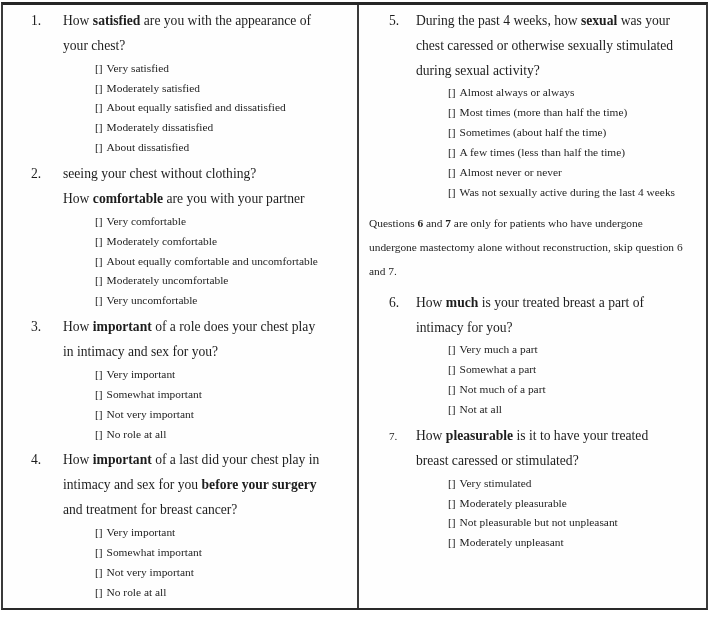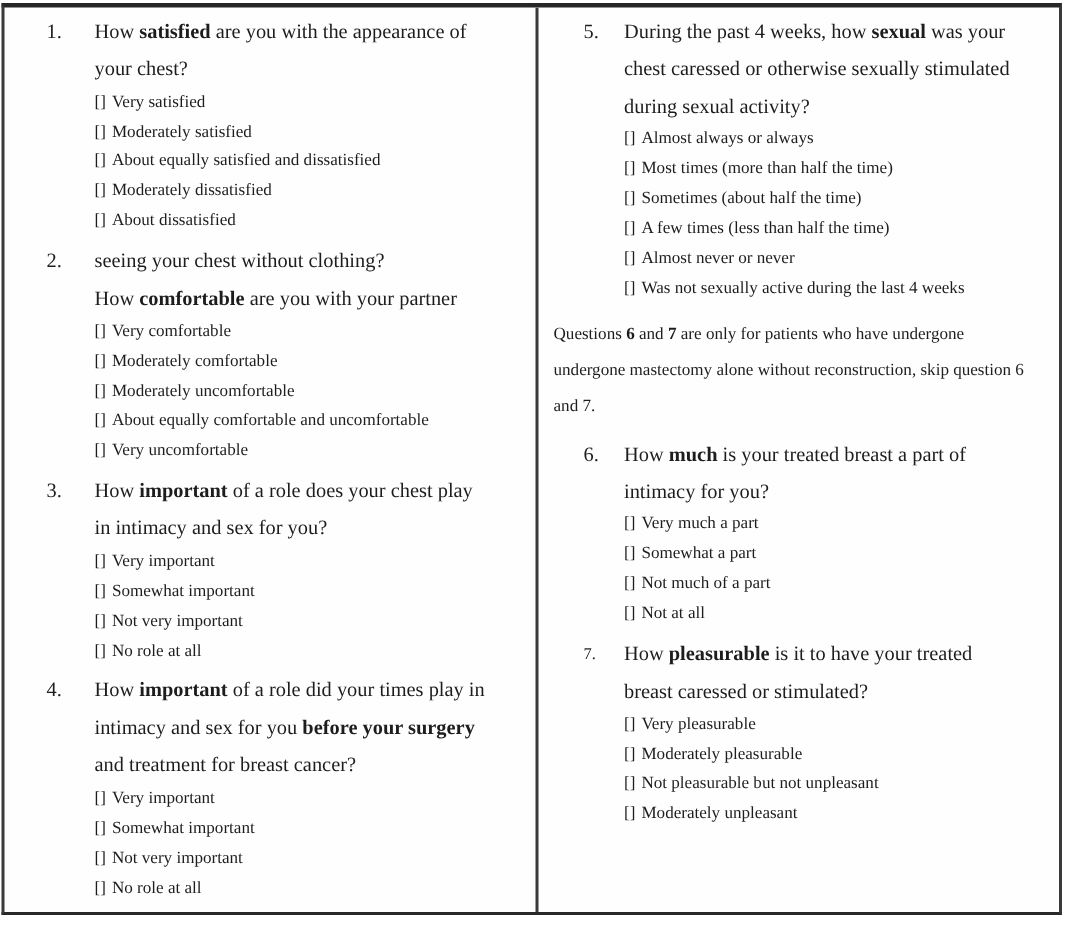--- a/index.html
+++ b/index.html
@@ -58,20 +58,21 @@
     line-height: 24.8px;
     white-space: nowrap;
   }
   .options { margin-left: 32px; }
   .col-right .options { margin-left: 27px; }
   .option {
     font-size: 11.4px;
     line-height: 19.9px;
     white-space: nowrap;
     cursor: default;
+    margin-left: 32px;
   }
   .cb { margin-right: 4px; }
   b { font-weight: bold; }
   .note { margin: 8px 0 8px -20px; }
   .note-line {
     font-size: 11.4px;
     line-height: 24px;
     white-space: nowrap;
   }
 </style>
@@ -100,22 +101,22 @@
         <div class="q-row">
           <span class="q-num">2.</span>
           <div class="q-lines">
             <div class="q-line"><span>seeing your chest without clothing?</span></div>
             <div class="q-line"><span>How </span><b>comfortable</b><span> are you with your partner</span></div>
           </div>
         </div>
         <div class="options">
           <div class="option"><span class="cb">[]</span><span class="opt-label">Very comfortable</span></div>
           <div class="option"><span class="cb">[]</span><span class="opt-label">Moderately comfortable</span></div>
+          <div class="option"><span class="cb">[]</span><span class="opt-label">About equally comfortable and uncomfortable</span></div>
           <div class="option"><span class="cb">[]</span><span class="opt-label">Moderately uncomfortable</span></div>
-          <div class="option"><span class="cb">[]</span><span class="opt-label">About equally comfortable and uncomfortable</span></div>
           <div class="option"><span class="cb">[]</span><span class="opt-label">Very uncomfortable</span></div>
         </div>
       </div>
       <div class="question">
         <div class="q-row">
           <span class="q-num">3.</span>
           <div class="q-lines">
             <div class="q-line"><span>How </span><b>important</b><span> of a role does your chest play</span></div>
             <div class="q-line"><span>in intimacy and sex for you?</span></div>
           </div>
@@ -124,21 +125,21 @@
           <div class="option"><span class="cb">[]</span><span class="opt-label">Very important</span></div>
           <div class="option"><span class="cb">[]</span><span class="opt-label">Somewhat important</span></div>
           <div class="option"><span class="cb">[]</span><span class="opt-label">Not very important</span></div>
           <div class="option"><span class="cb">[]</span><span class="opt-label">No role at all</span></div>
         </div>
       </div>
       <div class="question">
         <div class="q-row">
           <span class="q-num">4.</span>
           <div class="q-lines">
-            <div class="q-line"><span>How </span><b>important</b><span> of a role did your times play in</span></div>
+            <div class="q-line"><span>How </span><b>important</b><span> of a last did your chest play in</span></div>
             <div class="q-line"><span>intimacy and sex for you </span><b>before your surgery</b></div>
             <div class="q-line"><span>and treatment for breast cancer?</span></div>
           </div>
         </div>
         <div class="options">
           <div class="option"><span class="cb">[]</span><span class="opt-label">Very important</span></div>
           <div class="option"><span class="cb">[]</span><span class="opt-label">Somewhat important</span></div>
           <div class="option"><span class="cb">[]</span><span class="opt-label">Not very important</span></div>
           <div class="option"><span class="cb">[]</span><span class="opt-label">No role at all</span></div>
         </div>
@@ -185,20 +186,20 @@
       </div>
       <div class="question">
         <div class="q-row">
           <span class="q-num small">7.</span>
           <div class="q-lines">
             <div class="q-line"><span>How </span><b>pleasurable</b><span> is it to have your treated</span></div>
             <div class="q-line"><span>breast caressed or stimulated?</span></div>
           </div>
         </div>
         <div class="options">
-          <div class="option"><span class="cb">[]</span><span class="opt-label">Very pleasurable</span></div>
+          <div class="option"><span class="cb">[]</span><span class="opt-label">Very stimulated</span></div>
           <div class="option"><span class="cb">[]</span><span class="opt-label">Moderately pleasurable</span></div>
           <div class="option"><span class="cb">[]</span><span class="opt-label">Not pleasurable but not unpleasant</span></div>
           <div class="option"><span class="cb">[]</span><span class="opt-label">Moderately unpleasant</span></div>
         </div>
       </div>
     </div>
 </div>
 
 </body></html>

